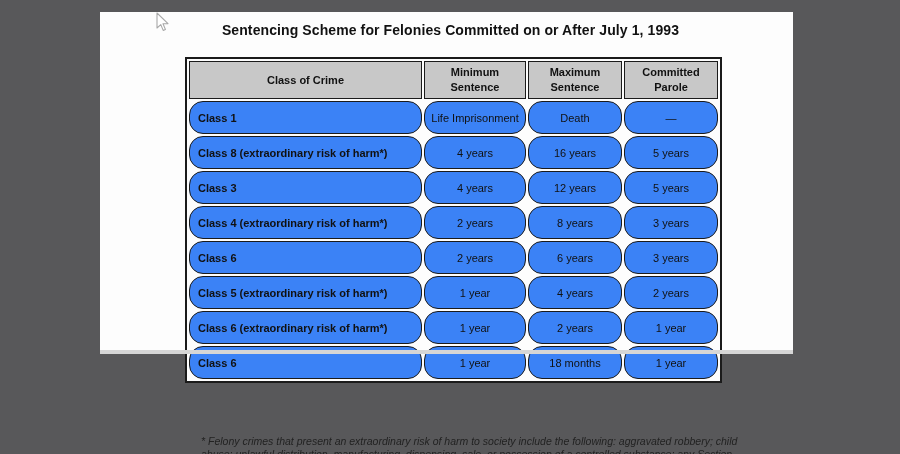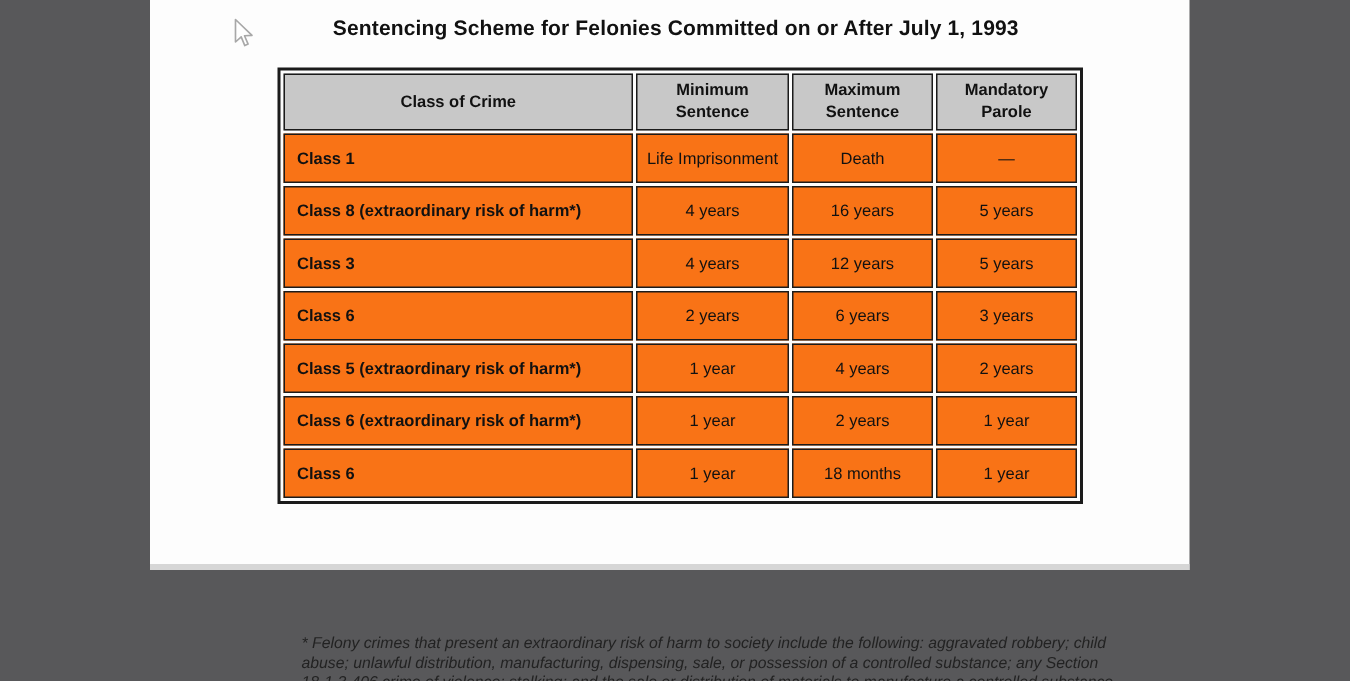--- a/index.html
+++ b/index.html
@@ -9,21 +9,21 @@
     --border_color:#1b1b1b;
     --text_color:#111111;
   }
   html,body{margin:0;padding:0;}
   .viewport{
     position:relative;width:900px;height:454px;overflow:hidden;
     background:var(--viewer_background);
     font-family:"Liberation Sans",sans-serif;
   }
   .page{
-    position:absolute;left:100px;top:0;width:693px;height:380px;
+    position:absolute;left:100px;top:12px;width:693px;height:342px;
     background:var(--page_background);
   }
   .title{
     margin:0;position:absolute;top:10px;left:83px;width:535px;
     text-align:center;font-size:14px;font-weight:bold;color:var(--text_color);
     letter-spacing:0.1px;white-space:nowrap;
   }
   table.sentencing{
     position:absolute;top:45px;left:85px;width:531px;
     border-collapse:separate;border-spacing:2px;
@@ -32,21 +32,21 @@
   }
   th,td{
     border:1px solid var(--border_color);
     font-size:11px;color:var(--text_color);overflow:hidden;
   }
   th{
     background:var(--header_background);
     font-weight:bold;height:32px;text-align:center;
     line-height:1.35;padding:2px 10px;
   }
-  td{height:27px;background:#f97316;}
+  td{height:27px;background:#3b82f6;border-radius:14px;}
   td.cell-class{font-weight:bold;text-align:left;padding:2px 8px;}
   td.cell-value{font-weight:normal;text-align:center;padding:2px 4px;margin-left:39px;}
   .footnote{
     position:absolute;top:407px;left:85px;width:545px;margin:16px;
     font-size:10.5px;font-style:italic;line-height:13px;color:#222222;
   }
   .page-bottom-edge{
     position:absolute;bottom:0;left:0;right:0;height:4px;background:#d6d6d6;
   }
   .cursor{position:absolute;left:152px;top:10px;}
@@ -64,41 +64,47 @@
         <col style="width:233px">
         <col style="width:102px">
         <col style="width:94px">
         <col style="width:94px">
       </colgroup>
       <thead>
         <tr>
           <th>Class of Crime</th>
           <th>Minimum Sentence</th>
           <th>Maximum Sentence</th>
-          <th>Mandatory Parole</th>
+          <th>Committed Parole</th>
         </tr>
       </thead>
       <tbody>
           <tr>
             <td class="cell-class">Class 1</td>
             <td class="cell-value">Life Imprisonment</td>
             <td class="cell-value">Death</td>
             <td class="cell-value">—</td>
           </tr>
           <tr>
             <td class="cell-class">Class 8 (extraordinary risk of harm*)</td>
             <td class="cell-value">4 years</td>
             <td class="cell-value">16 years</td>
             <td class="cell-value">5 years</td>
           </tr>
           <tr>
             <td class="cell-class">Class 3</td>
             <td class="cell-value">4 years</td>
             <td class="cell-value">12 years</td>
             <td class="cell-value">5 years</td>
+          </tr>
+          <tr>
+            <td class="cell-class">Class 4 (extraordinary risk of harm*)</td>
+            <td class="cell-value">2 years</td>
+            <td class="cell-value">8 years</td>
+            <td class="cell-value">3 years</td>
           </tr>
           <tr>
             <td class="cell-class">Class 6</td>
             <td class="cell-value">2 years</td>
             <td class="cell-value">6 years</td>
             <td class="cell-value">3 years</td>
           </tr>
           <tr>
             <td class="cell-class">Class 5 (extraordinary risk of harm*)</td>
             <td class="cell-value">1 year</td>

